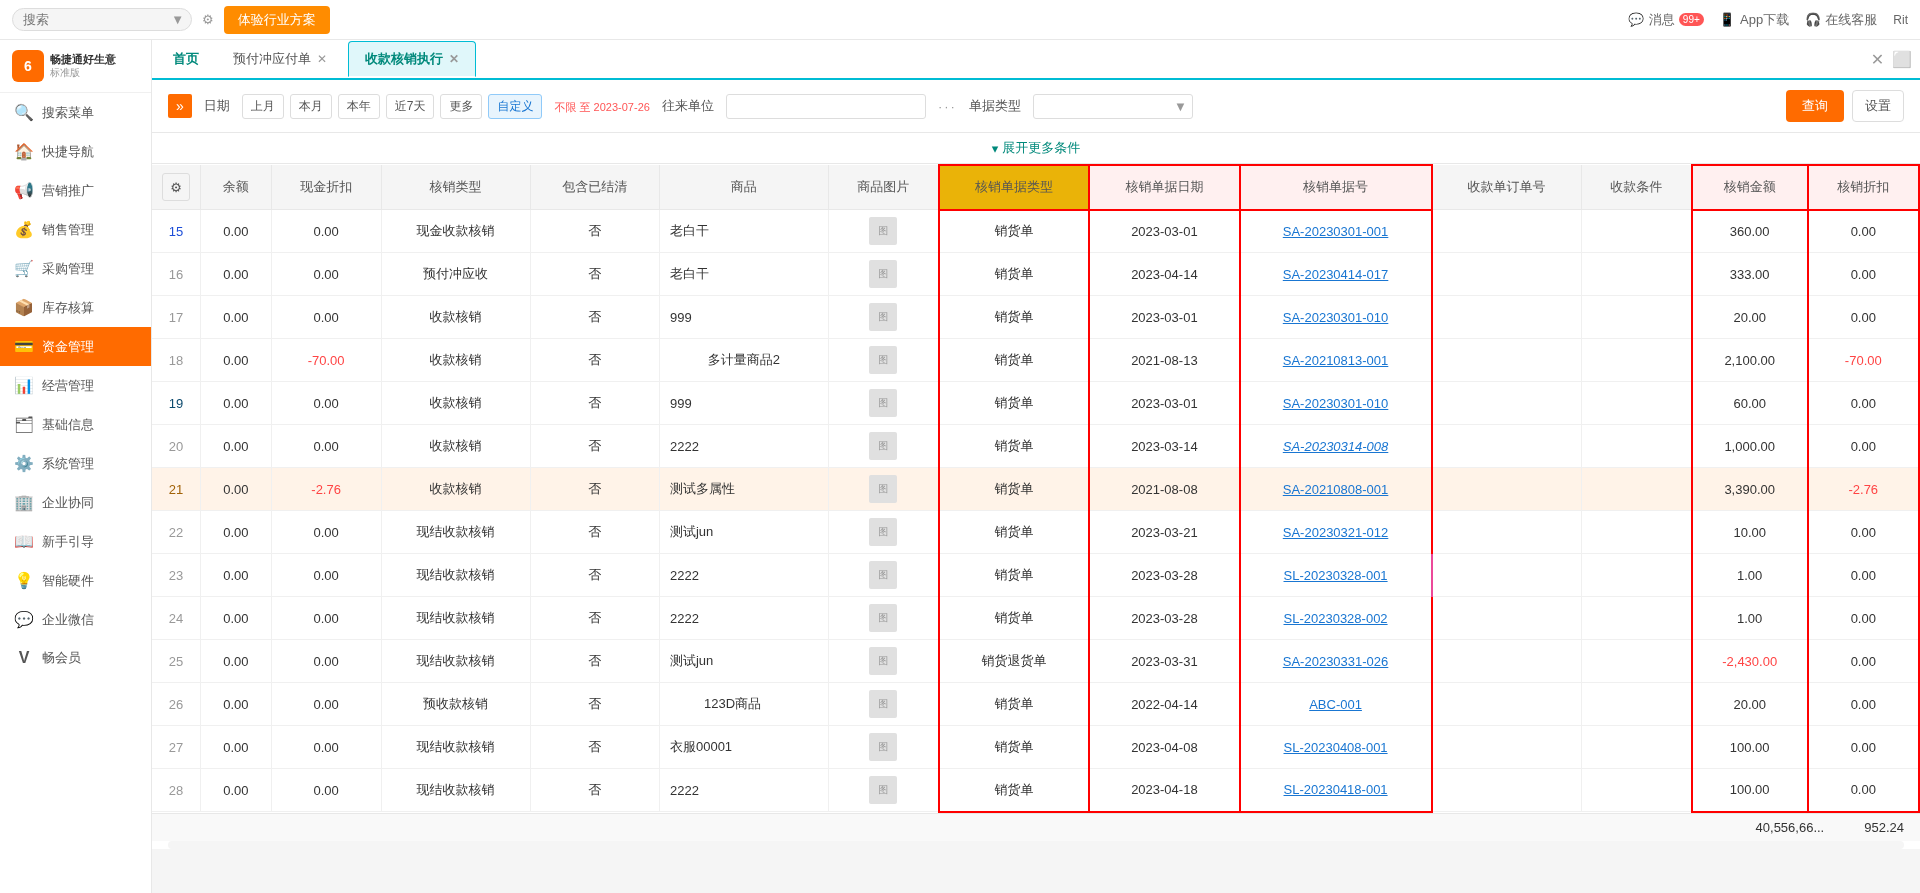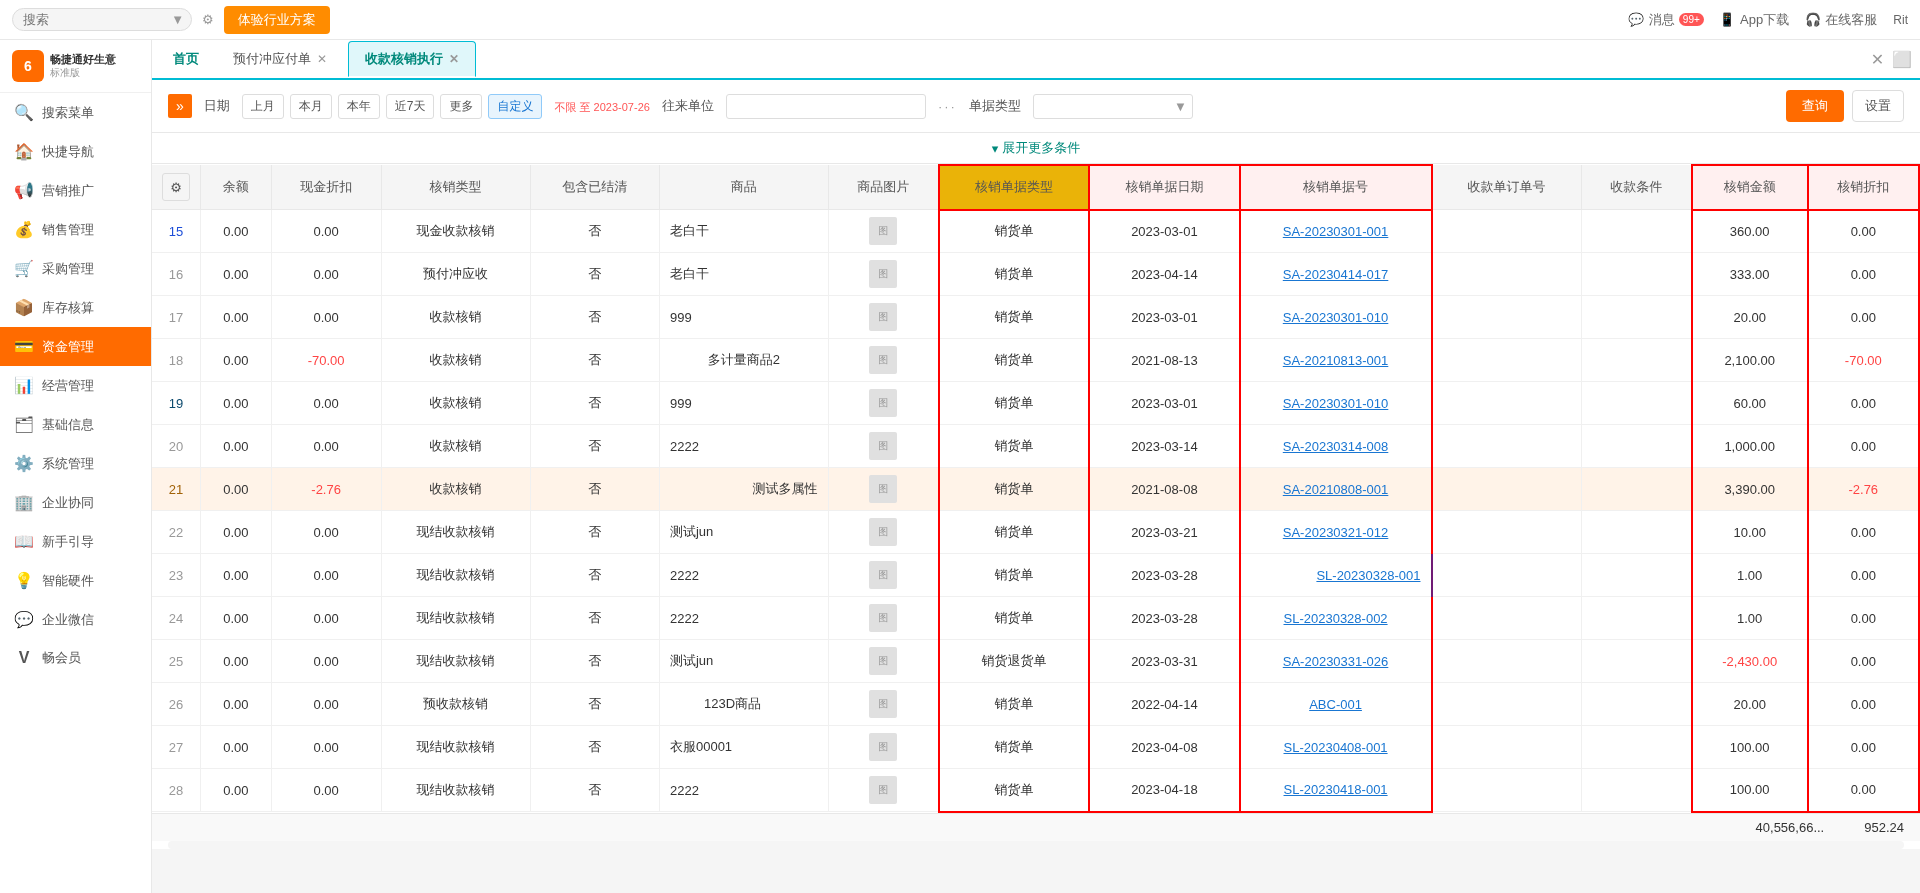--- a/index.html
+++ b/index.html
@@ -562,35 +562,35 @@
     <td>0.00</td>
     <td class="">0.00</td>
     <td>收款核销</td>
     <td>否</td>
     <td style="text-align:left;">2222</td>
     <td style="text-align:center;">
     <div style="width:28px;height:28px;background:#e0e0e0;border-radius:2px;display:inline-flex;align-items:center;justify-content:center;font-size:10px;color:#999;">图</div>
   </td>
     <td style="border-left:2px solid red;border-right:2px solid red;">销货单</td>
     <td style="border-left:2px solid red;border-right:2px solid red;">2023-03-14</td>
-    <td style="border-left:2px solid red;border-right:2px solid red;">
+    <td style="border-left:2px solid red;border-right:2px solid red;font-style:italic;">
       <span class="td-link">SA-20230314-008</span>
     </td>
     <td></td>
     <td></td>
     <td class="" style="border-left:2px solid red;border-right:2px solid red;">1,000.00</td>
     <td class="" style="border-left:2px solid red;border-right:2px solid red;">0.00</td>
   </tr>
               <tr class="highlighted">
     <td style="color:#a16207;">21</td>
     <td>0.00</td>
     <td class="td-red">-2.76</td>
     <td>收款核销</td>
     <td>否</td>
-    <td style="text-align:right;">测试多属性</td>
+    <td style="text-align:left;">测试多属性</td>
     <td style="text-align:center;">
     <div style="width:28px;height:28px;background:#e0e0e0;border-radius:2px;display:inline-flex;align-items:center;justify-content:center;font-size:10px;color:#999;">图</div>
   </td>
     <td style="border-left:2px solid red;border-right:2px solid red;background:#fff3e8;">销货单</td>
     <td style="border-left:2px solid red;border-right:2px solid red;background:#fff3e8;">2021-08-08</td>
     <td style="border-left:2px solid red;border-right:2px solid red;background:#fff3e8;">
       <span class="td-link">SA-20210808-001</span>
     </td>
     <td></td>
     <td></td>
@@ -622,21 +622,21 @@
     <td>0.00</td>
     <td class="">0.00</td>
     <td>现结收款核销</td>
     <td>否</td>
     <td style="text-align:left;">2222</td>
     <td style="text-align:center;">
     <div style="width:28px;height:28px;background:#e0e0e0;border-radius:2px;display:inline-flex;align-items:center;justify-content:center;font-size:10px;color:#999;">图</div>
   </td>
     <td style="border-left:2px solid red;border-right:2px solid red;">销货单</td>
     <td style="border-left:2px solid red;border-right:2px solid red;">2023-03-28</td>
-    <td style="border-left:2px solid red;border-right:2px solid #701a75;text-align:right;">
+    <td style="border-left:2px solid red;border-right:2px solid #ec4899;">
       <span class="td-link">SL-20230328-001</span>
     </td>
     <td></td>
     <td></td>
     <td class="" style="border-left:2px solid red;border-right:2px solid red;">1.00</td>
     <td class="" style="border-left:2px solid red;border-right:2px solid red;">0.00</td>
   </tr>
               <tr>
     <td style="color:#999;">24</td>
     <td>0.00</td>

